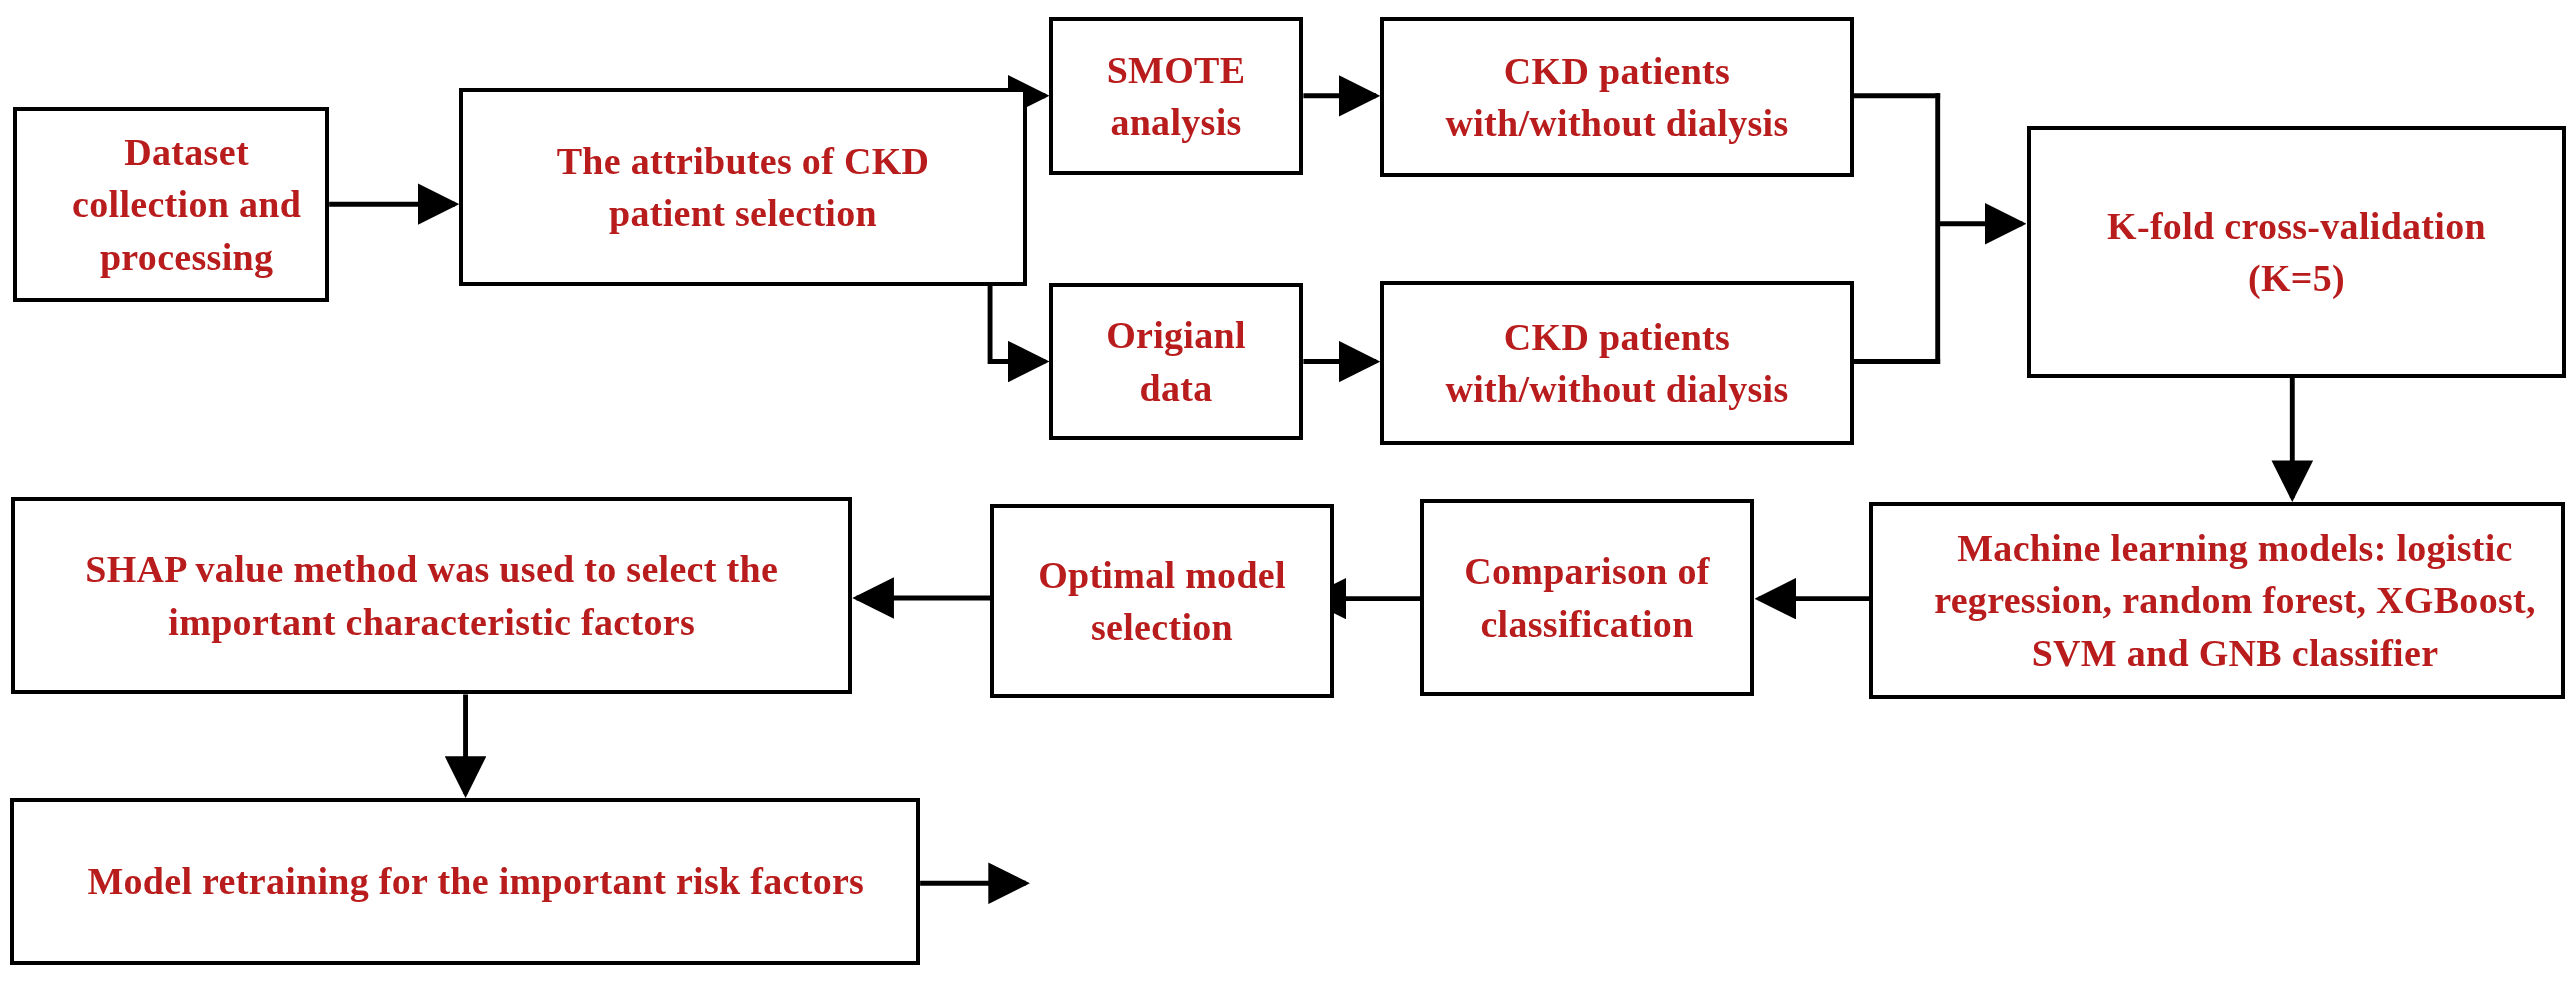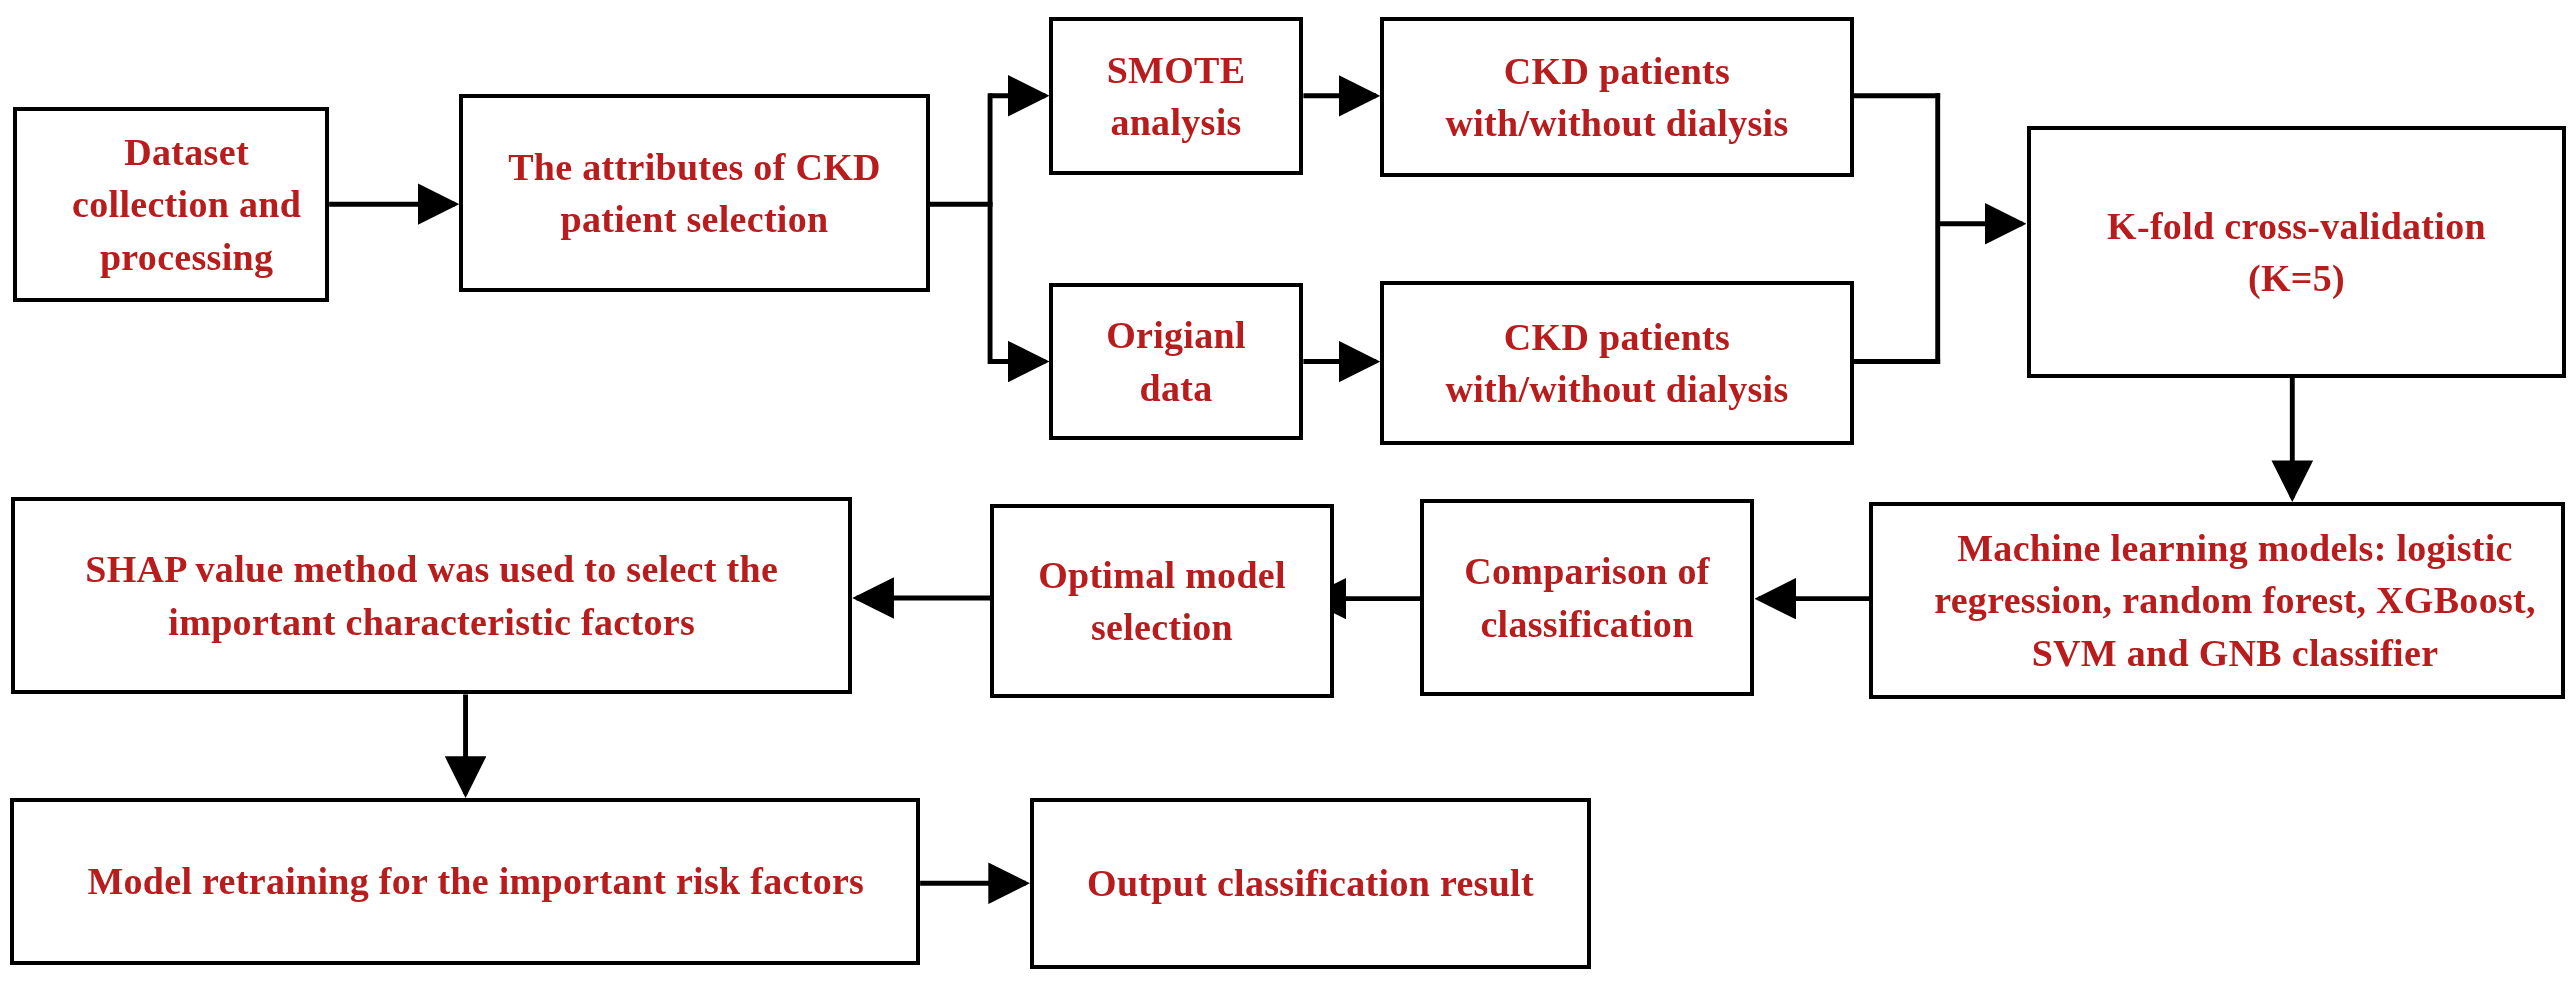--- a/index.html
+++ b/index.html
@@ -88,21 +88,21 @@
 
     <line class="edge" x1="665" y1="993" x2="665" y2="1135" marker-end="url(#arrow)"></line>
 
     <line class="edge" x1="1315" y1="1263" x2="1466" y2="1263" marker-end="url(#arrow)"></line>
   </svg>
 
   <div class="node" style="left:12.6px; top:107px; width:316px; height:195px;padding-left:32px;">
     <span class="lbl w440">Dataset collection and processing</span>
   </div>
 
-  <div class="node" style="left:459px; top:94px; width:471px; height:198px;">
+  <div class="node" style="left:459px; top:88px; width:568px; height:198px;">
     <span class="lbl w560">The attributes of CKD patient selection</span>
   </div>
 
   <div class="node" style="left:1049px; top:17px; width:254px; height:158px;">
     <span class="lbl w280">SMOTE analysis</span>
   </div>
 
   <div class="node" style="left:1380px; top:17px; width:474px; height:160px;">
     <span class="lbl w540">CKD patients with/without dialysis</span>
   </div>
@@ -132,18 +132,15 @@
   </div>
 
   <div class="node" style="left:11.2px; top:497px; width:841px; height:197px;">
     <span class="lbl w1050">SHAP value method was used to select the important characteristic factors</span>
   </div>
 
   <div class="node" style="left:9.8px; top:798px; width:910px; height:167px;padding-left:22px;">
     <span class="lbl">Model retraining for the important risk factors</span>
   </div>
 
-  <div class="node" style="left:1030px; top:798px; width:561px; height:171px;">
-    <span class="lbl">Output classification result</span>
-  </div>
 
 </div>
 
 
 </body></html>

